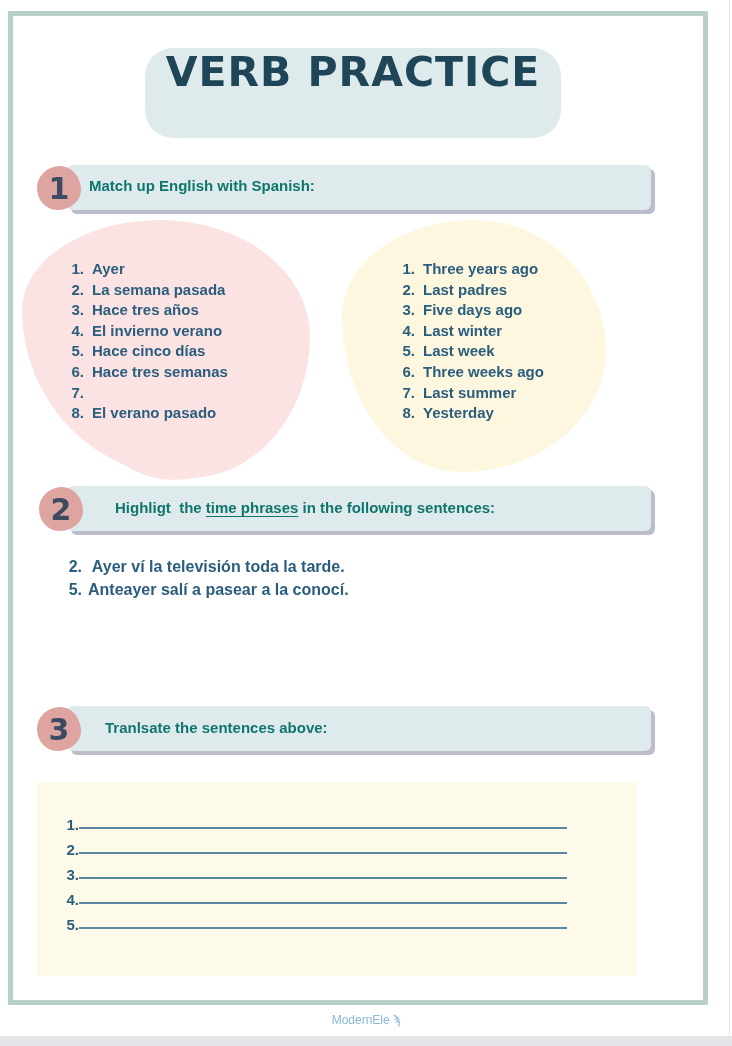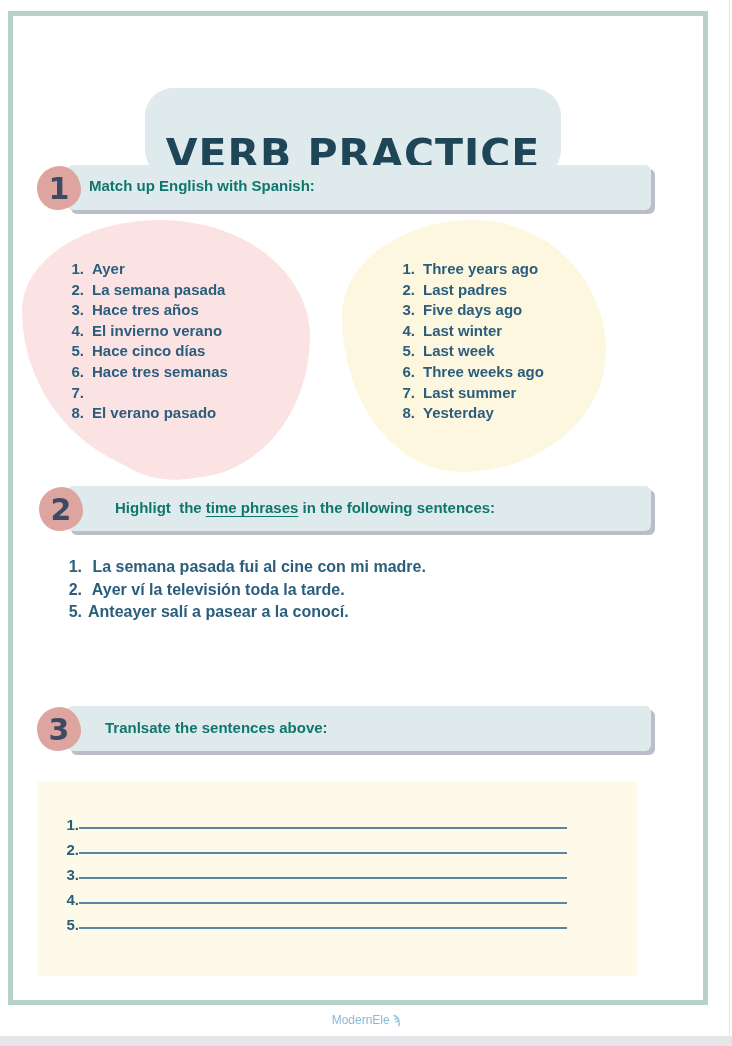--- a/index.html
+++ b/index.html
@@ -16,21 +16,21 @@
     position:absolute; left:729px; top:0; width:1px; height:1036px; background:#e8e8ec;
   }
   .frame {
     position:absolute; left:8px; top:11px; width:700px; height:994px;
     border:5px solid #b7d0cb; box-sizing:border-box;
     background:#fff;
   }
   .title-pill {
     position:absolute; left:145px; top:48px; width:416px; height:90px;
     background:#dfeaed; border-radius:28px;
-    display:flex; align-items:flex-end; justify-content:center;margin-top:40px;
+    display:flex; align-items:flex-start; justify-content:center;
   }
   .title-text {
     font-family:"DejaVu Sans", sans-serif; font-weight:bold;
     font-size:41px; letter-spacing:1px; color:#1e4658;
   }
   .section-bar {
     position:absolute; height:45px;
     background:#dfeaed; border-radius:6px;
     box-shadow:4px 4px 0 #bcbccb;
   }
@@ -180,21 +180,20 @@
     </li>
 </ul>
 
 <div class="section-bar" style="left:67px; top:486px; width:584px;"></div>
 <div class="section-num" style="left:39px; top:487px;">
   <span>2</span>
 </div>
 <div class="section-title" style="left:87px; top:499px;margin-left:28px;"><span style="white-space:pre">Highligt  the </span><span class="underline">time phrases</span><span style="white-space:pre"> in the following sentences:</span></div>
 
 <ol class="sentences">
-  <li><span class="num">1.</span><span style="white-space:pre"> La semana pasada fui al cine con mi madre.</span></li>
   <li><span class="num">2.</span><span style="white-space:pre"> Ayer ví la televisión toda la tarde.</span></li>
   <li><span class="num">5.</span><span style="white-space:pre">Anteayer salí a pasear a la conocí.</span></li>
 </ol>
 
 <div class="section-bar" style="left:67px; top:706px; width:584px;"></div>
 <div class="section-num" style="left:37px; top:707px;">
   <span>3</span>
 </div>
 <div class="section-title" style="left:105px; top:719px;">Tranlsate the sentences above:</div>
 

